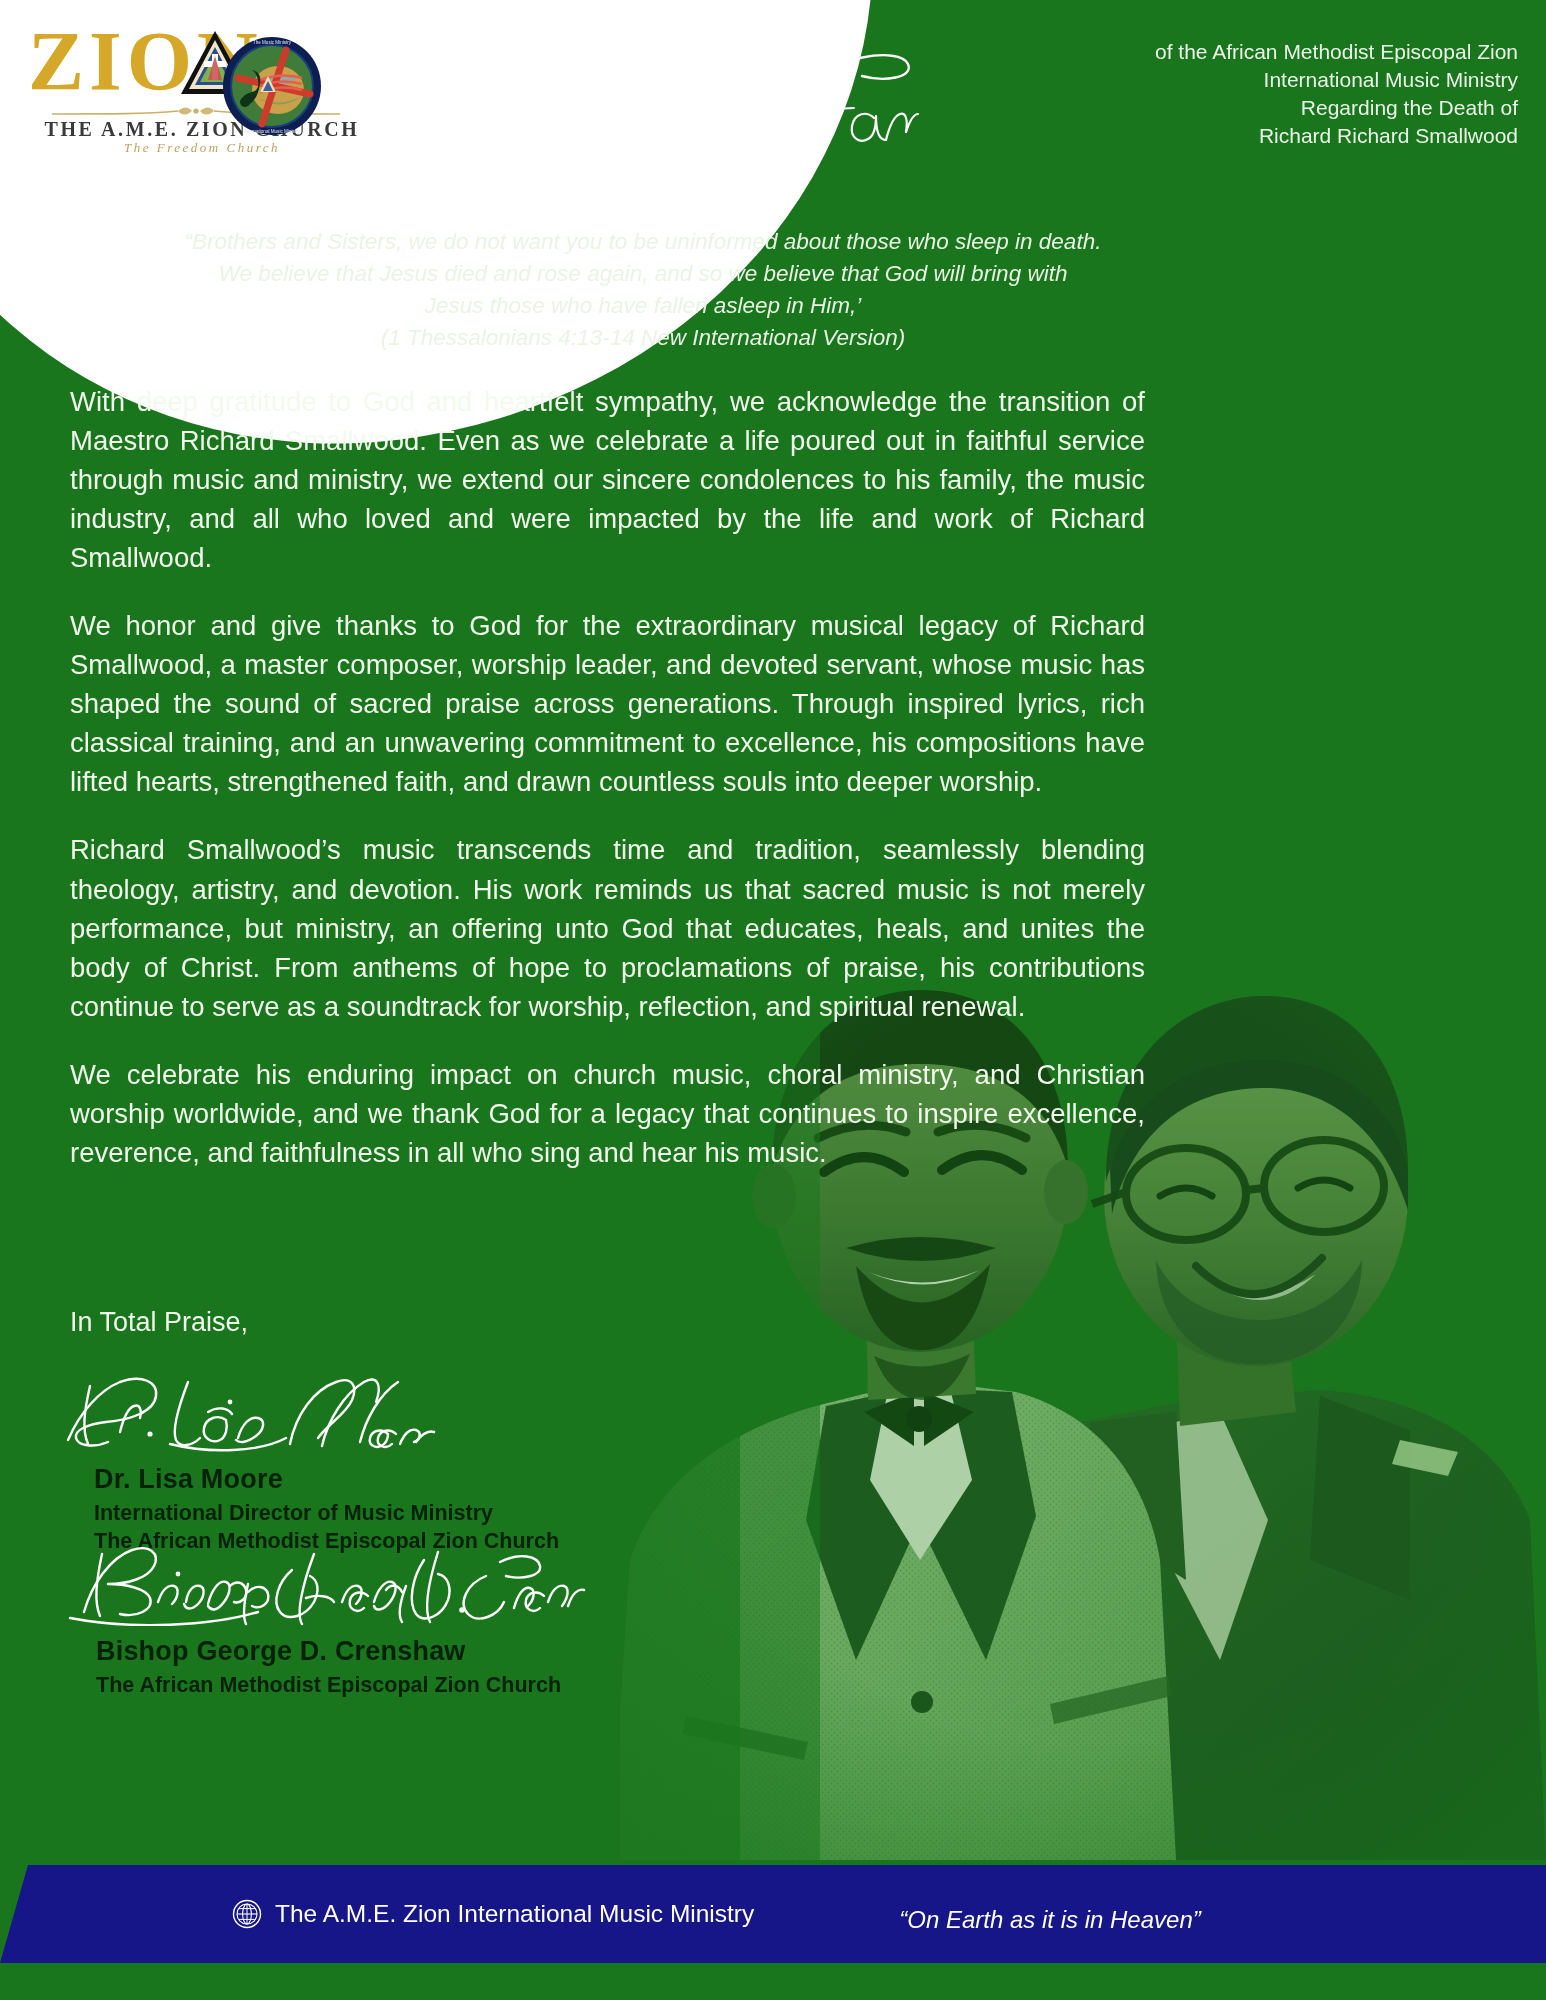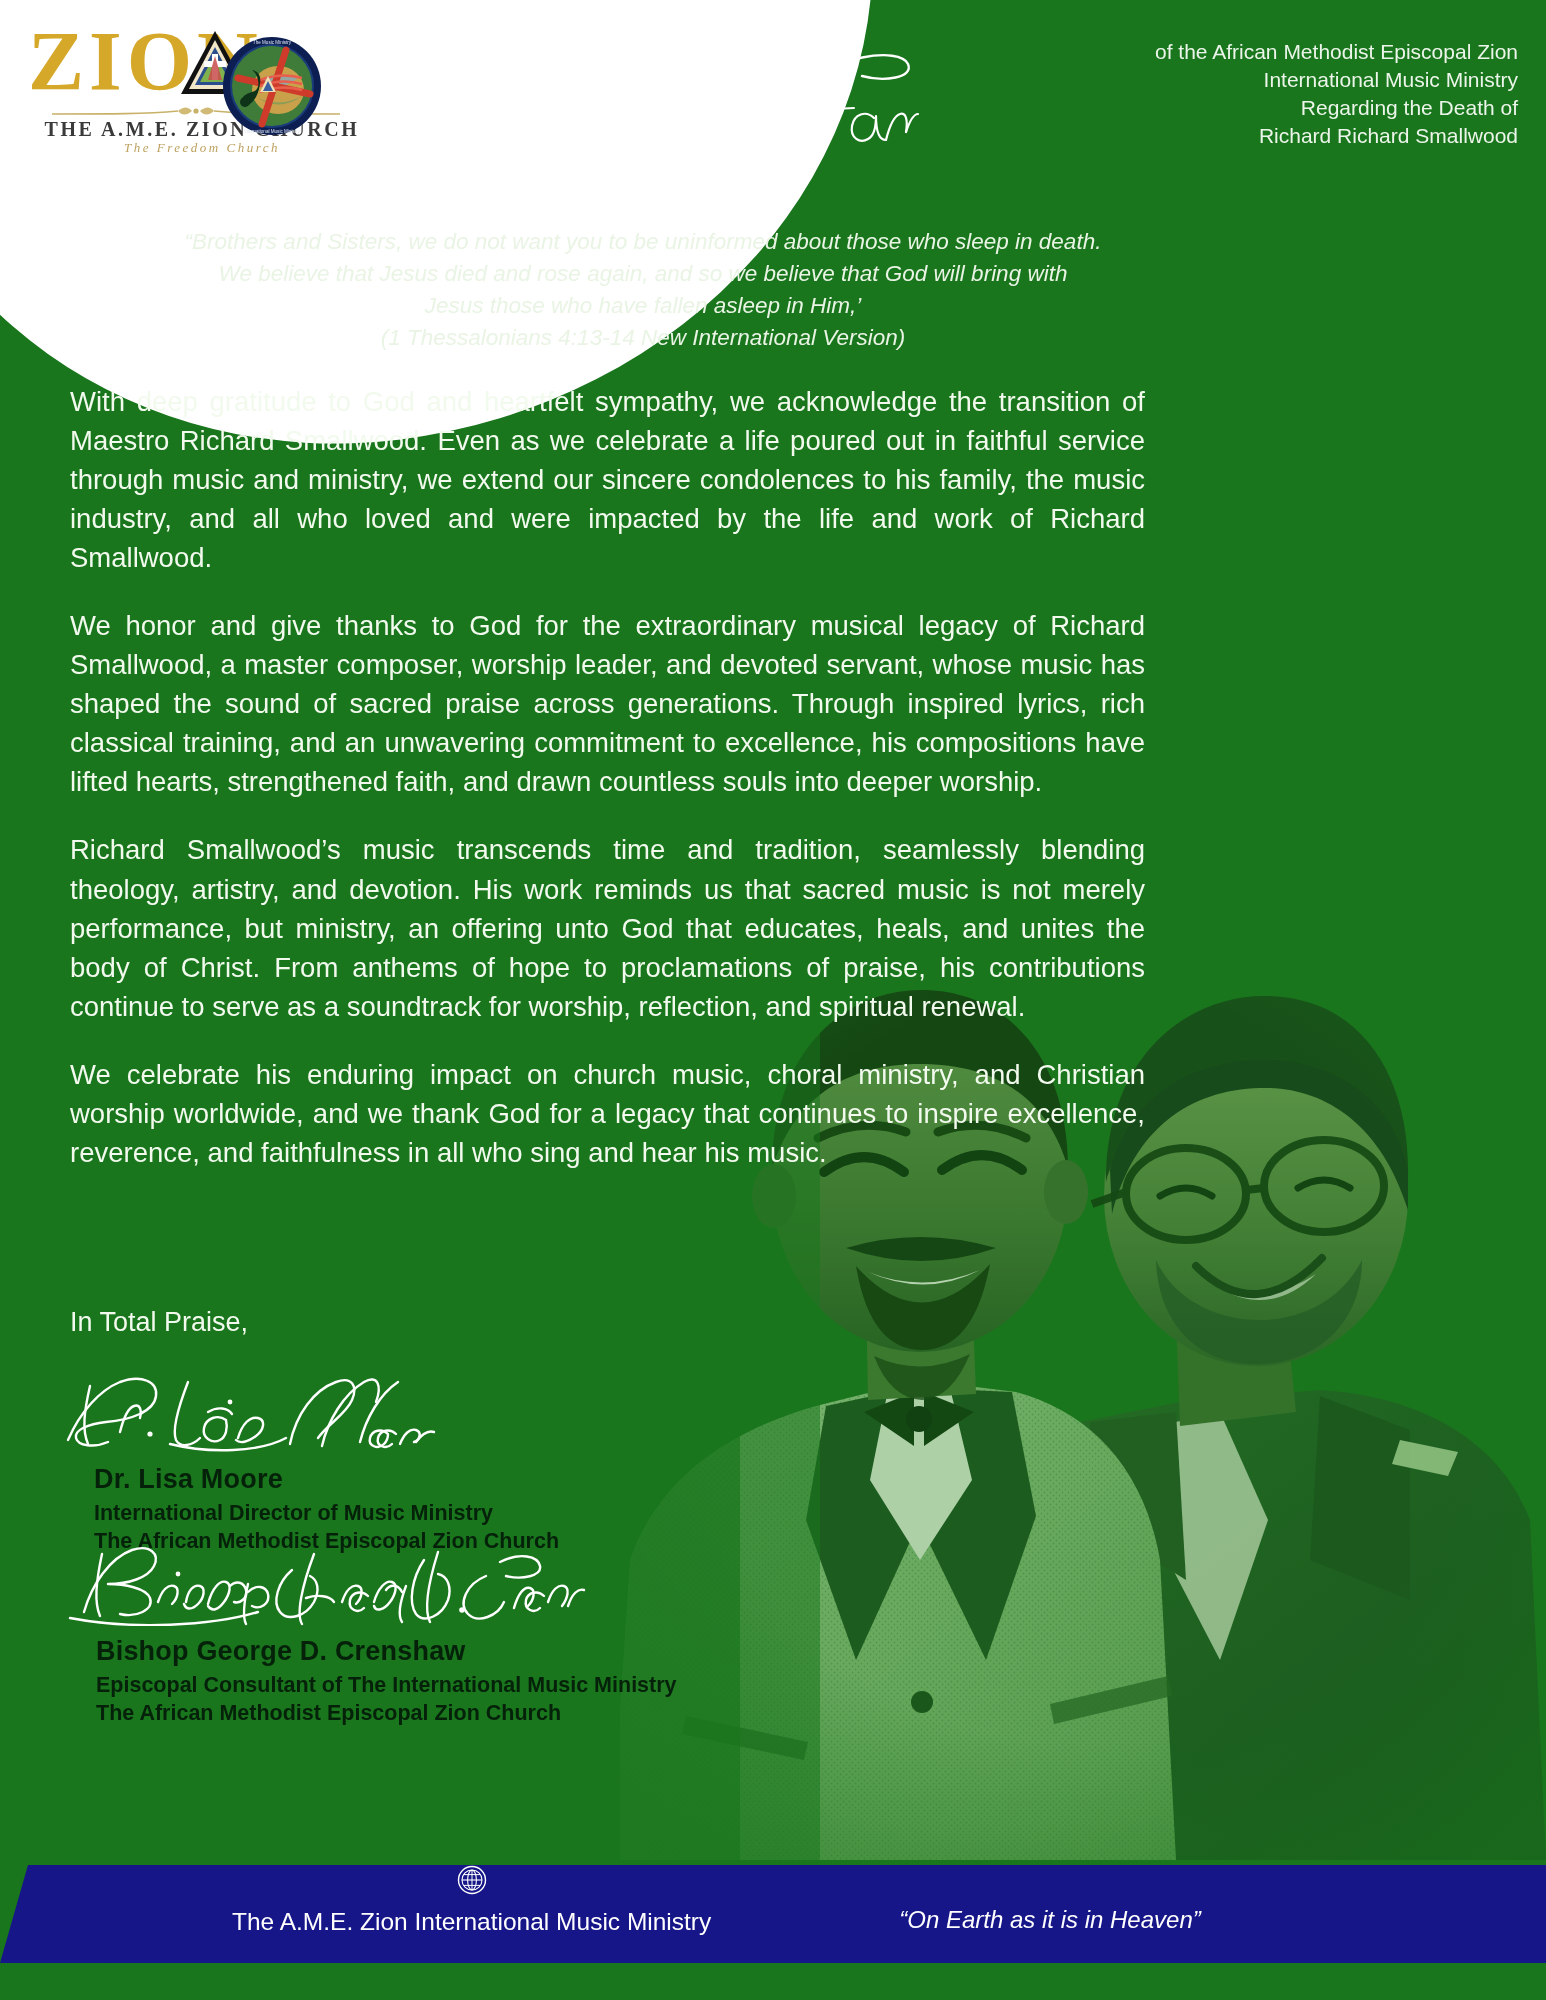--- a/index.html
+++ b/index.html
@@ -223,21 +223,20 @@
   }
   .footer-left {
     position: absolute;
     left: 232px; top: 25px;
     height: 98px;
     display: flex;
     align-items: center;
     gap: 13px;
     color: #ffffff;
     font-size: 24.5px;
-    flex-direction: column;
   }
   .footer-right {
     position: absolute;
     left: 0; top: 25px;
     width: 1400px; height: 110px;
     display: flex;
     align-items: center;
     justify-content: center;
     padding-left: 700px;
     color: #ffffff;
@@ -552,21 +551,20 @@
         <circle cx="400" cy="70" r="2.8" fill="#ffffff" stroke="none"></circle>
         <path d="M424 36 C404 44 396 64 406 74 C416 84 436 76 442 62"></path>
         <path d="M438 22 C458 12 476 16 478 26 C480 36 460 40 444 36"></path>
         <path d="M452 68 C456 54 462 46 468 48 C474 50 472 60 466 66"></path>
         <path d="M482 56 C476 50 466 52 464 60 C462 70 472 74 478 68"></path>
         <path d="M486 62 C490 50 496 44 502 46 C508 48 506 58 500 66"></path>
         <path d="M506 66 C510 54 516 48 522 50"></path>
       </g>
     </svg>
     <div class="sig-name">Bishop George D. Crenshaw</div>
-    <div class="sig-role">Episcopal Consultant of The International Music Ministry</div>
     <div class="sig-role">The African Methodist Episcopal Zion Church</div>
   </div>
 
   <div class="footer">
     <div class="footer-band"></div>
     <div class="footer-slash"></div>
 
     <div class="footer-left">
       <svg width="30" height="30" viewBox="0 0 30 30">
         <circle cx="15" cy="15" r="13.5" fill="none" stroke="#ffffff" stroke-width="1.4"></circle>

